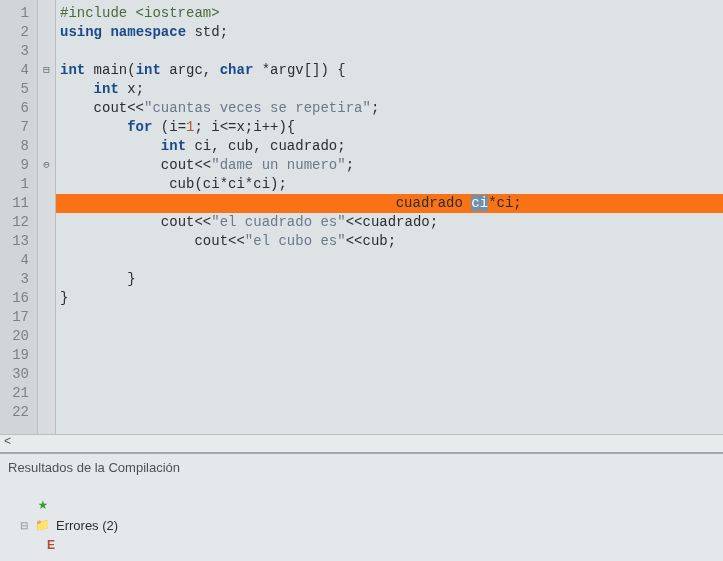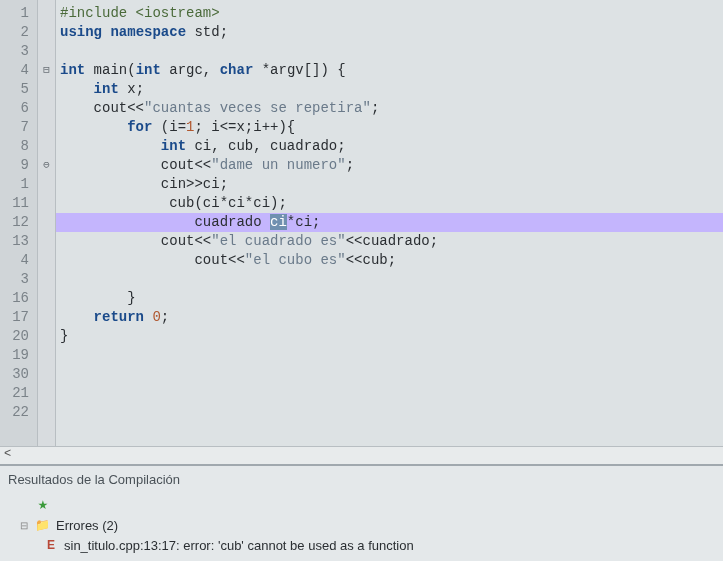--- a/index.html
+++ b/index.html
@@ -57,21 +57,22 @@
       position: relative;
     }
     .code-line {
       height: 19px;
       line-height: 19px;
       white-space: pre;
       padding-left: 4px;
       color: #2a2e32;
     }
     .code-line.highlighted {
-      background: #c4b5fd;
+      background: #f97316;
+      text-align: center;
     }
     .keyword {
       color: #1a4a8a;
       font-weight: bold;
     }
     .string {
       color: #6a7a8a;
     }
     .preprocessor {
       color: #4a6a3a;
@@ -95,21 +96,21 @@
     }
     .output-panel {
       background: #e4e8ea;
       border-top: 2px solid #a0a8ae;
       padding: 6px 8px;
       font-family: 'Segoe UI', Tahoma, sans-serif;
       font-size: 13px;
     }
     .output-title {
       color: #4a5258;
-      margin-bottom: 8px;
+      margin-bottom: 20px;
       font-size: 13px;
     }
     .output-tree {
       padding-left: 12px;
     }
     .tree-item {
       display: flex;
       align-items: center;
       gap: 6px;
       height: 20px;
@@ -199,28 +200,26 @@
   <div class="code-area">
     <div class="code-line"><span class="preprocessor">#include &lt;iostream&gt;</span></div>
     <div class="code-line"><span class="keyword">using</span> <span class="keyword">namespace</span><span> std;</span></div>
     <div class="code-line"></div>
     <div class="code-line"><span class="keyword">int</span><span> main(</span><span class="keyword">int</span><span> argc, </span><span class="keyword">char</span><span> *argv[]) {</span></div>
     <div class="code-line">    <span class="keyword">int</span><span> x;</span></div>
     <div class="code-line">    <span>cout&lt;&lt;</span><span class="string">"cuantas veces se repetira"</span><span>;</span></div>
     <div class="code-line">        <span class="keyword">for</span><span> (i=</span><span class="number">1</span><span>; i&lt;=x;i++){</span></div>
     <div class="code-line">            <span class="keyword">int</span><span> ci, cub, cuadrado;</span></div>
     <div class="code-line">            <span>cout&lt;&lt;</span><span class="string">"dame un numero"</span><span>;</span></div>
-    <div class="code-line">            <span>cin&gt;&gt;ci;</span></div>
     <div class="code-line">             <span>cub(ci*ci*ci);</span></div>
     <div class="code-line highlighted">                <span>cuadrado </span><span class="cursor-mark">ci</span><span>*ci;</span></div>
     <div class="code-line">            <span>cout&lt;&lt;</span><span class="string">"el cuadrado es"</span><span>&lt;&lt;cuadrado;</span></div>
     <div class="code-line">                <span>cout&lt;&lt;</span><span class="string">"el cubo es"</span><span>&lt;&lt;cub;</span></div>
     <div class="code-line"></div>
     <div class="code-line">        <span>}</span></div>
-    <div class="code-line">    <span class="keyword">return</span><span> </span><span class="number">0</span><span>;</span></div>
     <div class="code-line"><span>}</span></div>
     <div class="code-line"></div>
     <div class="code-line"></div>
   </div>
 </div>
 
 <div class="scroll-area">
   <span class="scroll-left">&lt;</span>
 </div>
 
@@ -231,16 +230,15 @@
       <span class="tree-expander"></span>
       <span class="tree-icon star">★</span>
     </div>
     <div class="tree-item">
       <span class="tree-expander">⊟</span>
       <span class="tree-icon folder">📁</span>
       <span>Errores (2)</span>
     </div>
     <div class="tree-item" style="padding-left:24px;">
       <span class="tree-icon error">E</span>
-      <span>sin_titulo.cpp:13:17: error: 'cub' cannot be used as a function</span>
     </div>
   </div>
 </div>
 
 </body></html>

